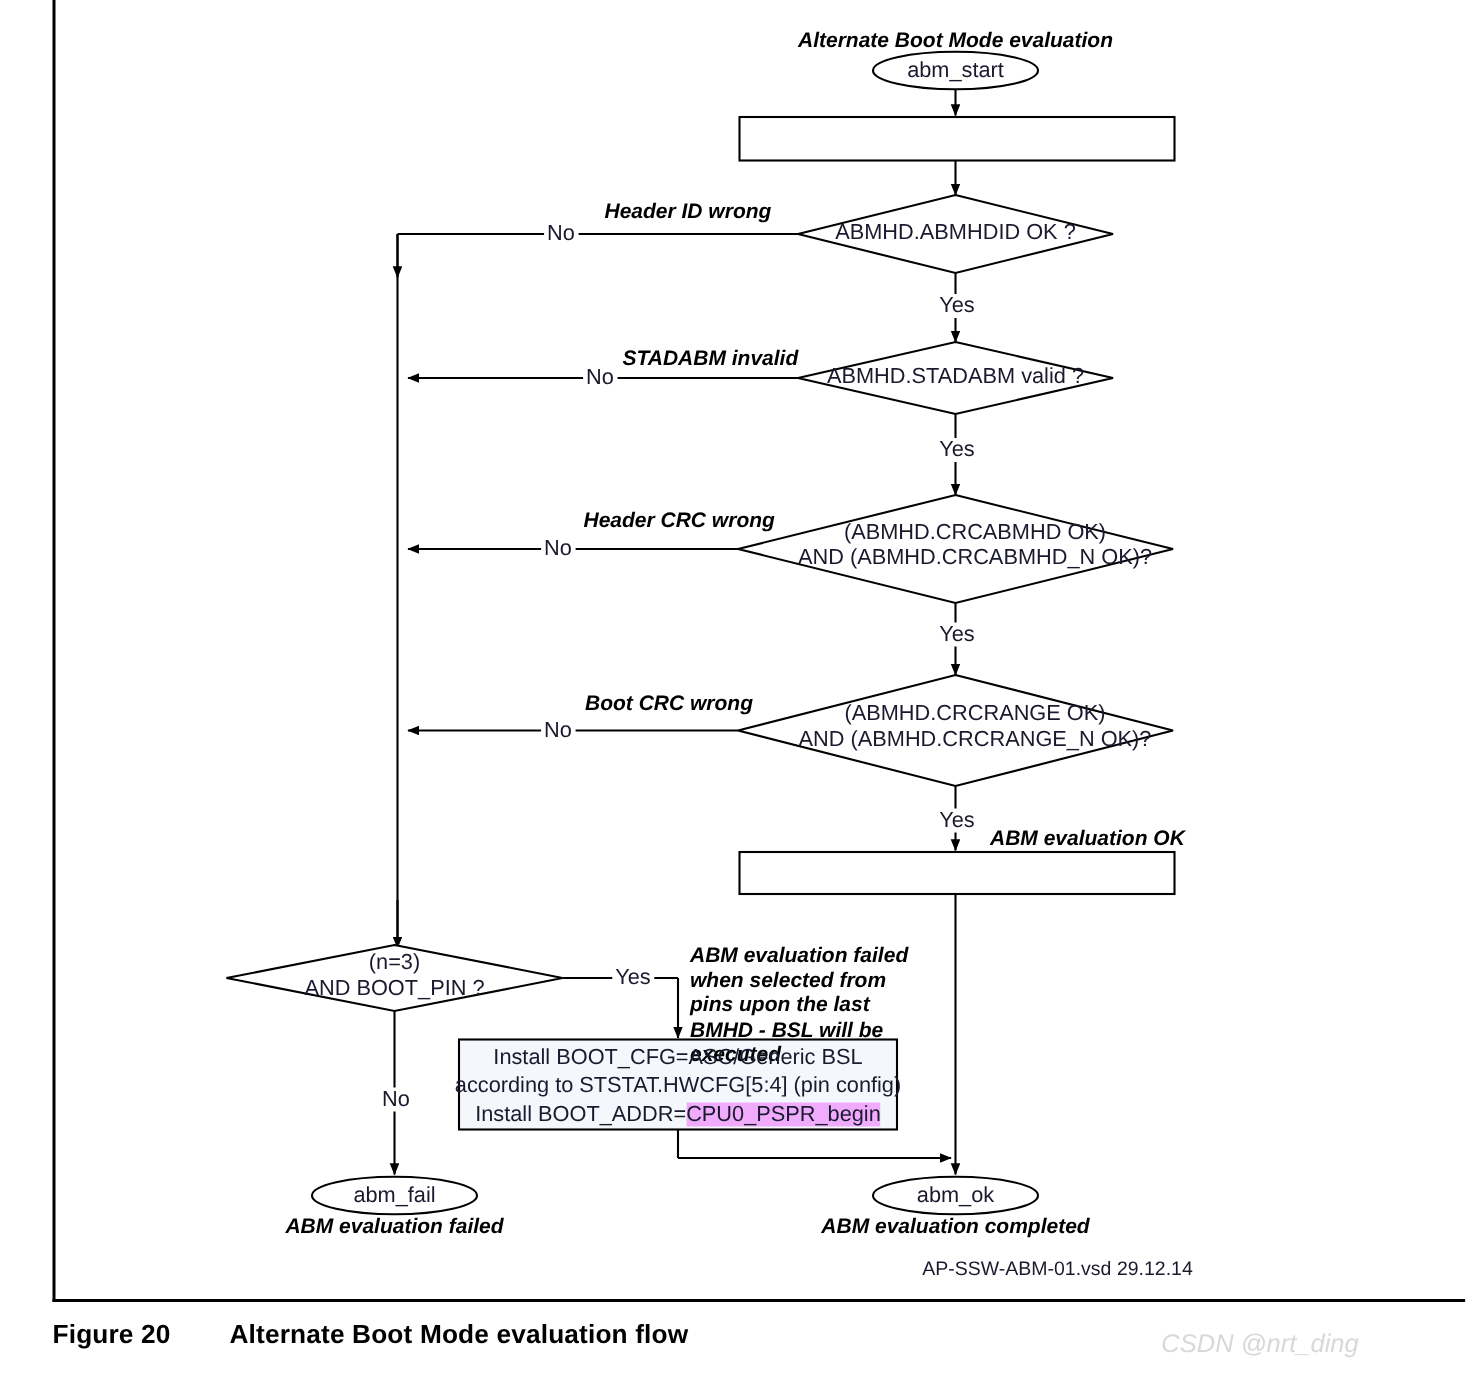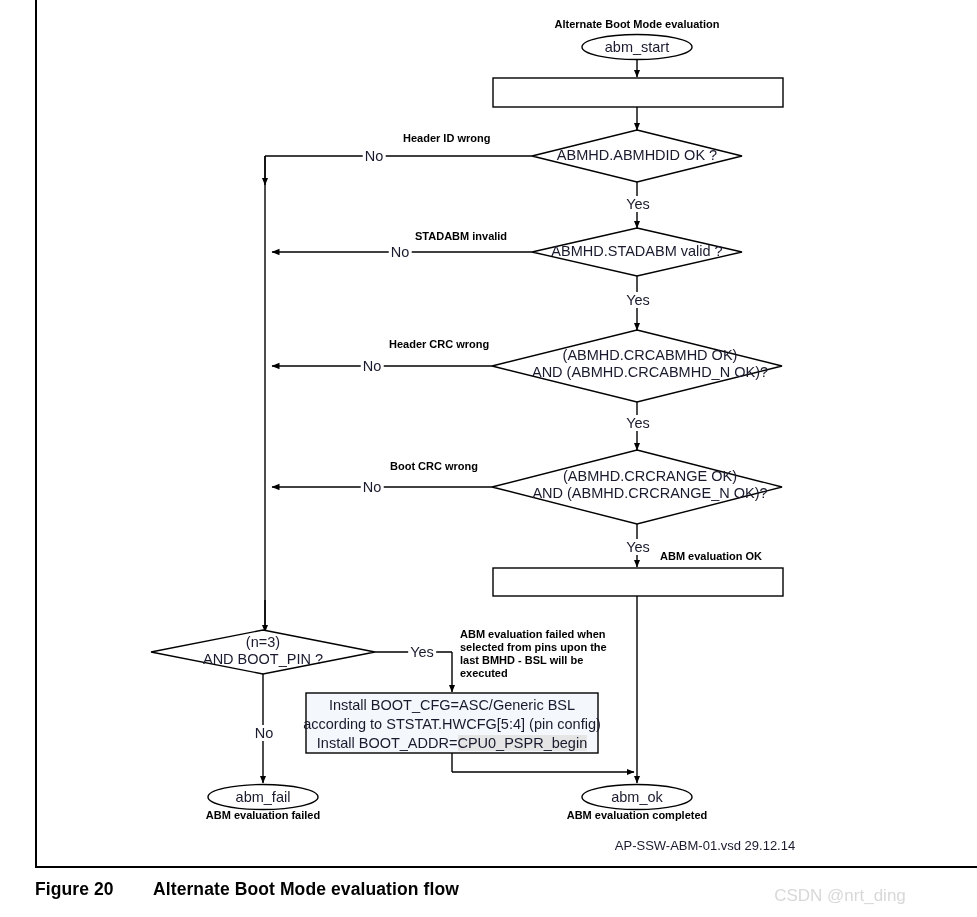--- a/index.html
+++ b/index.html
@@ -50,38 +50,39 @@
     font-size: 14.5px;
     color: #1a1a2e;
     white-space: nowrap;
     line-height: 1.22;
   }
   .lbl.ctr {
     text-align: center;
     transform: translateX(-50%);
   }
   .lbl.italic {
+    font-style: italic;
     font-weight: bold;
     color: #000;
-    font-size: 11px;
+    font-size: 14px;
   }
   .lbl.multi {
     white-space: normal;
   }
   .yesno {
     position: absolute;
     font-size: 14.5px;
     color: #1a1a2e;
     background: #fff;
     padding: 0 2px;
     transform: translate(-50%, -50%);
     font-family: "Liberation Sans", sans-serif;
   }
   .hl {
-    background: #e5e5e5;
+    background: #f0abfc;
   }
   .caption {
     position: absolute;
     left: 35px;
     top: 879px;
     font-family: "Liberation Sans", sans-serif;
     font-weight: bold;
     font-size: 17.5px;
     color: #000;
     letter-spacing: 0.1px;
@@ -89,20 +90,21 @@
   .caption .num { display:inline-block; min-width: 118px; }
   .watermark {
     position: absolute;
     left: 840px;
     top: 886px;
     transform: translateX(-50%);
     font-family: "Liberation Sans", sans-serif;
     font-size: 17px;
     color: #d8d8d8;
     white-space: nowrap;
+    font-style: italic;
   }
   .vsdtag {
     position: absolute;
     left: 705px;
     top: 838px;
     transform: translateX(-50%);
     font-size: 13px;
     color: #1a1a2e;
     font-family: "Liberation Sans", sans-serif;
     white-space: nowrap;

